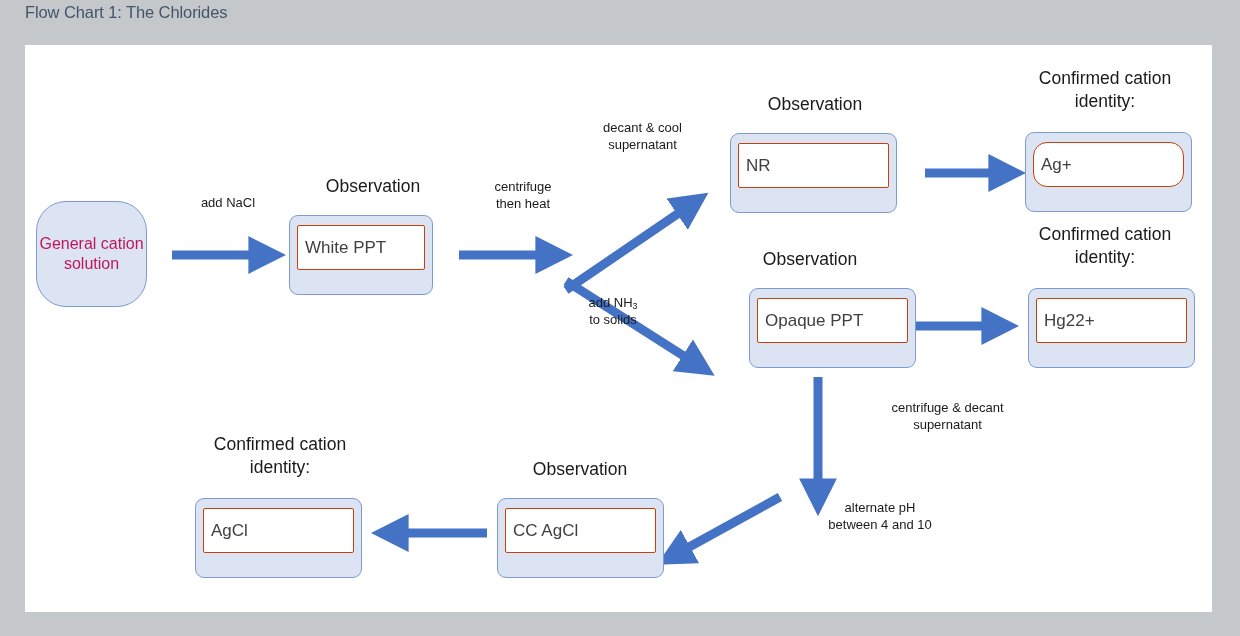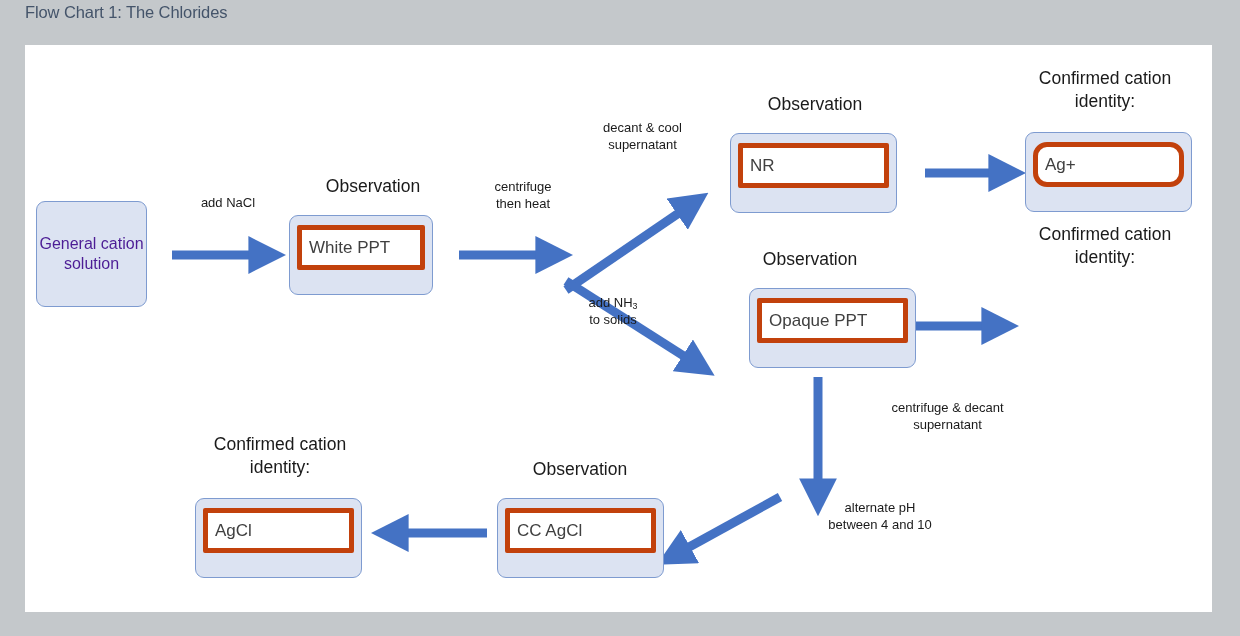--- a/index.html
+++ b/index.html
@@ -39,32 +39,33 @@
     box-sizing: border-box;
     border: 1.2px solid #7e9bd0;
     border-radius: 9px;
     background: #dce3f2;
   }
   .node.plain {
     display: flex;
     align-items: center;
     justify-content: center;
     text-align: center;
-    color: #4c1d95;
+    color: #be185d;
     font-size: 16px;
     line-height: 1.28;
+    border-radius: 30px;
   }
   .node .field {
     position: absolute;
     left: 7px;
     right: 7px;
     top: 9px;
     box-sizing: border-box;
     background: #ffffff;
-    border: 5px solid #c2410c;
+    border: 1px solid #c2410c;
     border-radius: 2px;
     display: flex;
     align-items: center;
     padding-left: 7px;
     font-family: "Liberation Sans", sans-serif;
     font-size: 17px;
     color: #404040;
     overflow: hidden;
     white-space: nowrap;
   }
@@ -150,20 +151,23 @@
     <div class="field" style="height:45px;border-radius:14px;">Ag+</div>
   </div>
 
   <div class="caption lbl" style="left:695px; top:203px; width:180px;">Observation</div>
   <div class="node" style="left:724px; top:243px; width:167px; height:80px;">
     <div class="field" style="height:45px;">Opaque PPT</div>
   </div>
 
   <div class="caption lbl" style="left:990px; top:178px; width:180px;">Confirmed cation
 identity:</div>
+  <div class="node" style="left:1003px; top:243px; width:167px; height:80px;">
+    <div class="field" style="height:45px;">Hg22+</div>
+  </div>
 
   <div class="caption" style="left:810px; top:355px; width:225px;">centrifuge &amp; decant
 supernatant</div>
 
   <div class="caption" style="left:750px; top:455px; width:210px;">alternate pH
 between 4 and 10</div>
 
   <div class="caption lbl" style="left:465px; top:413px; width:180px;">Observation</div>
   <div class="node" style="left:472px; top:453px; width:167px; height:80px;">
     <div class="field" style="height:45px;">CC AgCl</div>

